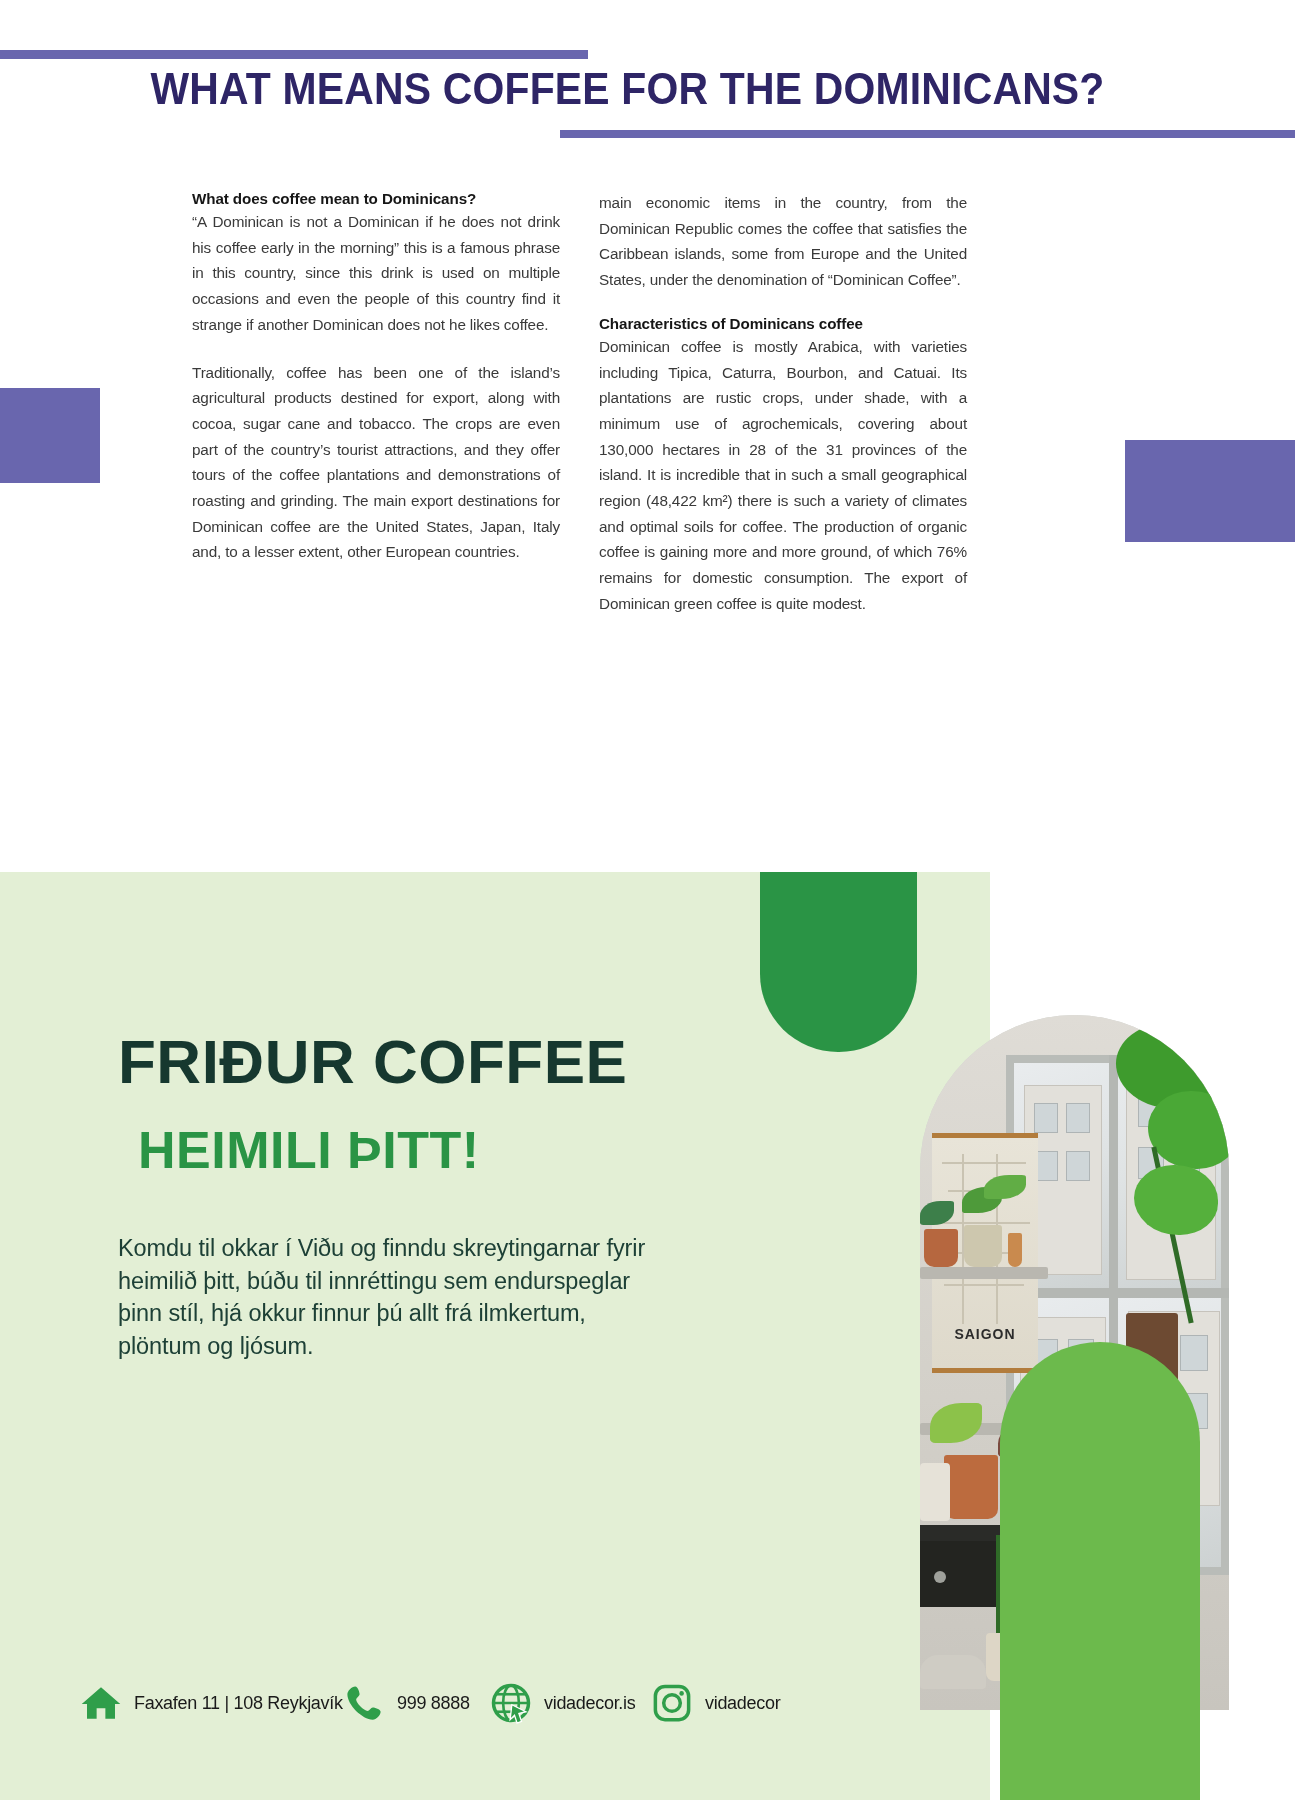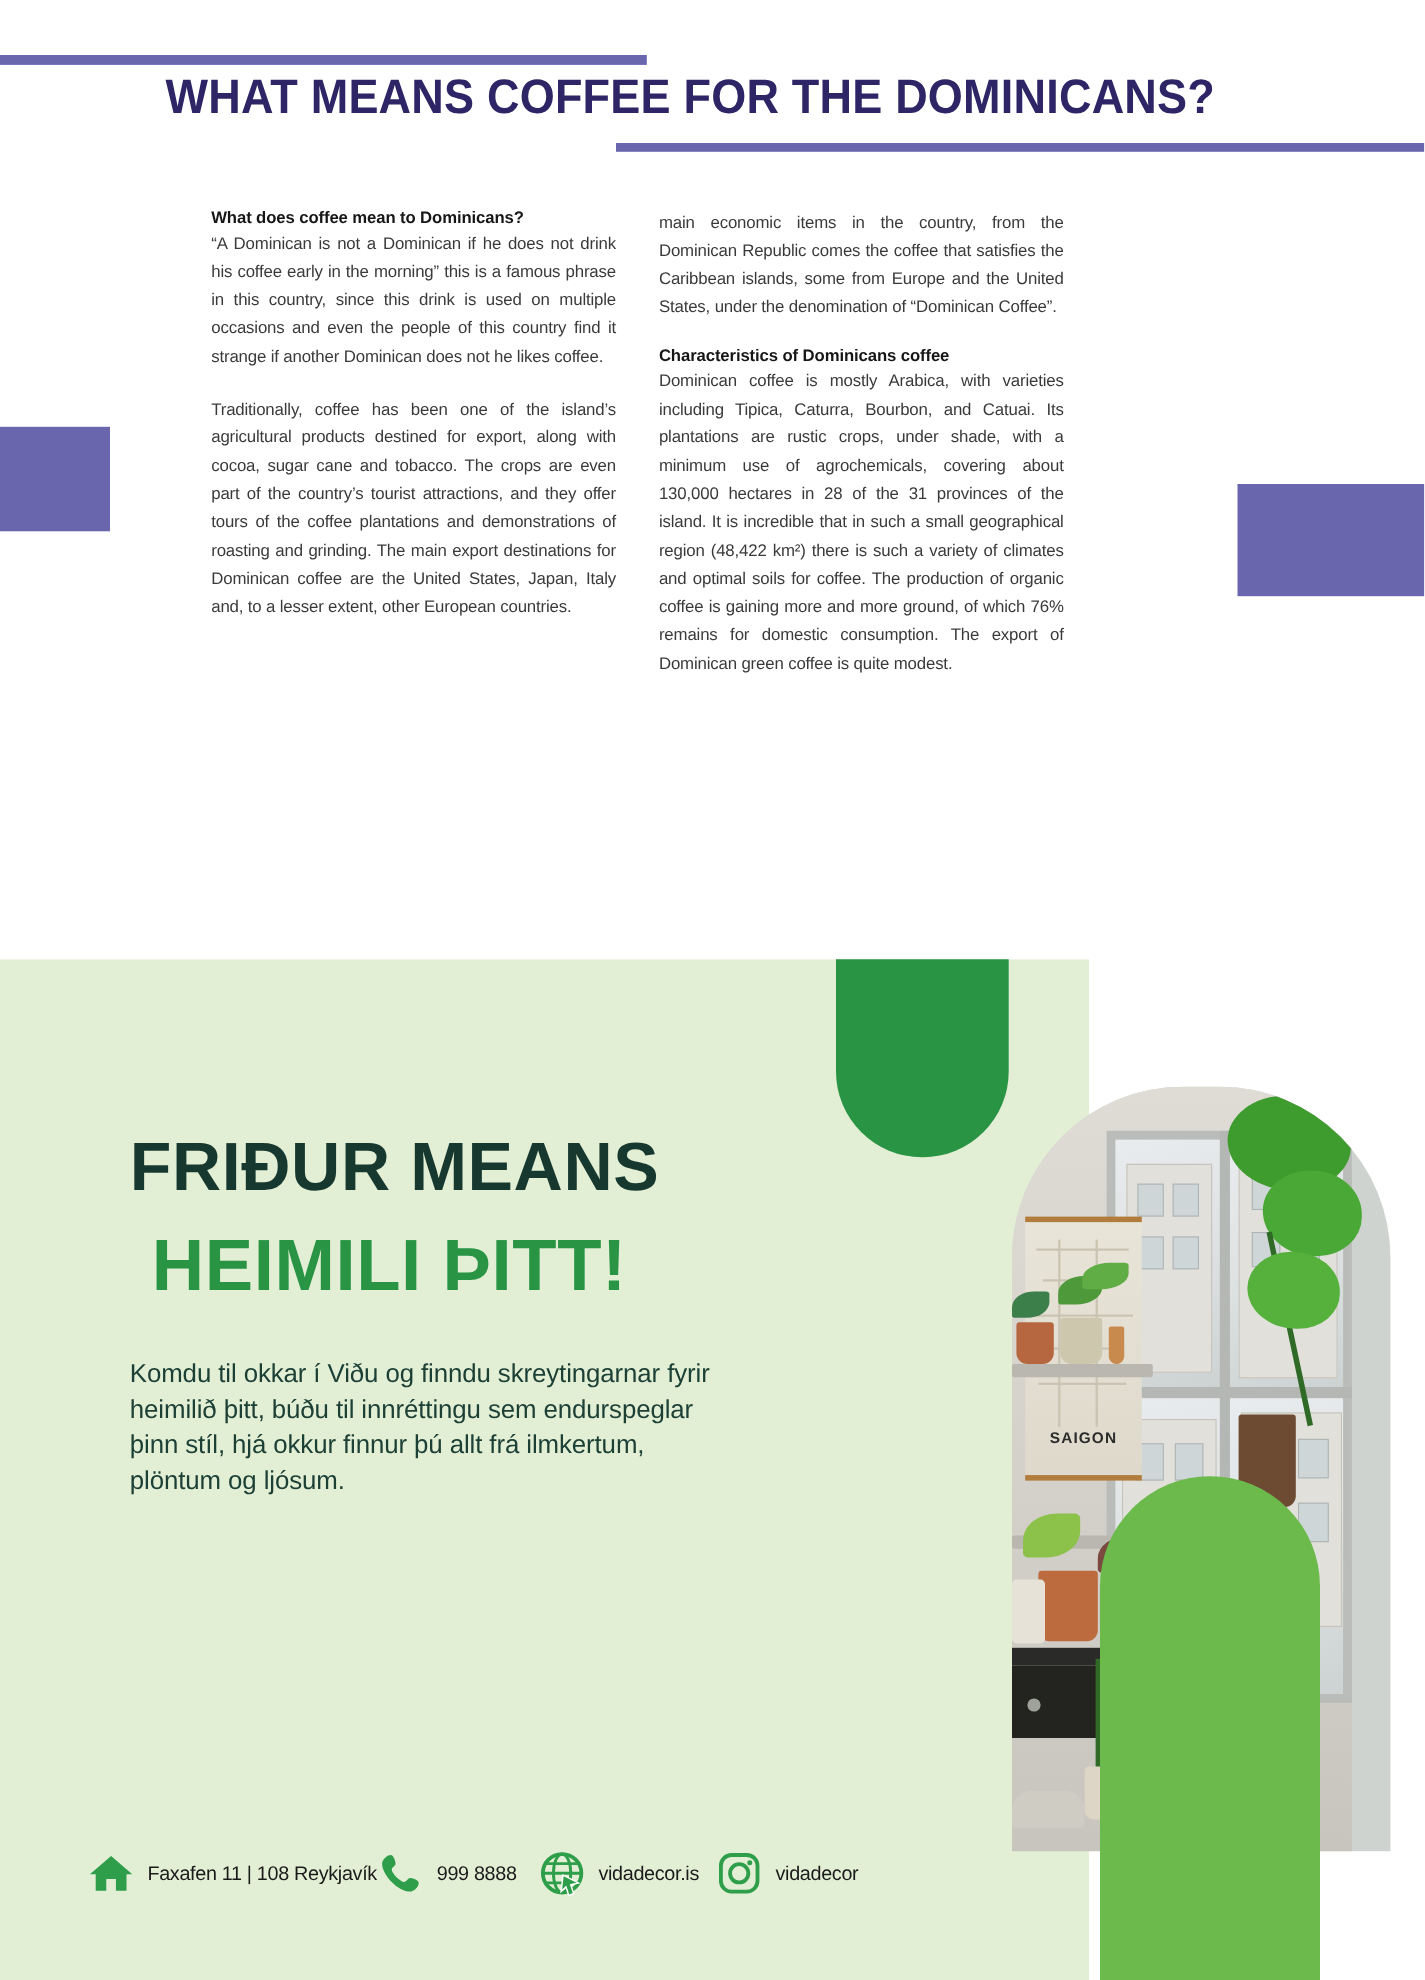--- a/index.html
+++ b/index.html
@@ -52,21 +52,21 @@
 
   
   .ad{position:absolute;left:0;top:872px;width:1295px;height:928px;background:#ffffff;overflow:hidden;}
   .ad-bg{position:absolute;left:0;top:0;width:990px;height:928px;background:#e3efd5;}
 
   .green-band{
     position:absolute;left:760px;top:-20px;width:157px;height:200px;
     background:#2a9445;border-radius:0 0 78px 78px;
   }
   .arch-photo{
-    position:absolute;left:920px;top:116px;width:344px;height:695px;
+    position:absolute;left:920px;top:143px;width:309px;height:695px;
     border-radius:155px 155px 0 0;
     overflow:hidden;
     background:#cfd3cf;
   }
   .green-arch-br{
     position:absolute;left:1000px;top:1340px;width:200px;height:480px;
     background:#6cba4c;border-radius:100px 100px 0 0;
   }
 
   
@@ -77,21 +77,21 @@
     font-size:31px;font-weight:bold;color:#1b1b1b;letter-spacing:1.5px;
     font-family:"Liberation Sans","DejaVu Sans",sans-serif;
   }
 
   .ad-headline{position:absolute;left:118px;top:155px;width:600px;}
   .hl1{
     font-size:62px;font-weight:bold;color:#16382f;letter-spacing:0.5px;
     line-height:70px;margin:0;
   }
   .hl2{
-    font-size:66px;font-weight:bold;color:#2a9445;letter-spacing:0.5px;
+    font-size:52px;font-weight:bold;color:#2a9445;letter-spacing:0.5px;
     line-height:70px;margin:18px 0 0 20px;
   }
   .ad-body{
     position:absolute;left:118px;top:360px;width:545px;
     font-size:23.5px;line-height:32.5px;color:#1d4036;
     letter-spacing:-0.1px;
   }
 
   .footer{position:absolute;left:80px;top:810px;width:860px;height:60px;}
   .fitem{position:absolute;display:flex;align-items:center;gap:12px;}
@@ -230,21 +230,21 @@
     <div class="ph pot" style="left:206px;top:298px;width:52px;height:84px;background:#6d4a32;"></div>
     <div class="ph leaf" style="left:158px;top:372px;width:44px;height:30px;background:#4f9a3d;"></div>
 
     <div class="ph" style="left:0px;top:640px;width:66px;height:34px;background:#cfccc4;border-radius:18px 18px 4px 4px;"></div>
   </div>
 
   <div class="green-arch-br" style="left:1000px;top:470px;width:200px;height:480px;"></div>
 
 
   <div class="ad-headline">
-    <div class="hl1">FRIÐUR MEANS</div>
+    <div class="hl1">FRIÐUR COFFEE</div>
     <div class="hl2">HEIMILI ÞITT!</div>
   </div>
 
   <div class="ad-body">Komdu til okkar í Viðu og finndu skreytingarnar fyrir heimilið þitt, búðu til innréttingu sem endurspeglar þinn stíl, hjá okkur finnur þú allt frá ilmkertum, plöntum og ljósum.</div>
 
   <div class="footer">
 
     <div class="fitem" style="left:0px;top:0px;">
       <svg class="ficon" viewBox="0 0 48 48">
         <path d="M24 6 L46 25 L40 25 L40 42 L29 42 L29 30 L19 30 L19 42 L8 42 L8 25 L2 25 Z" fill="#2f9e4a"></path>

